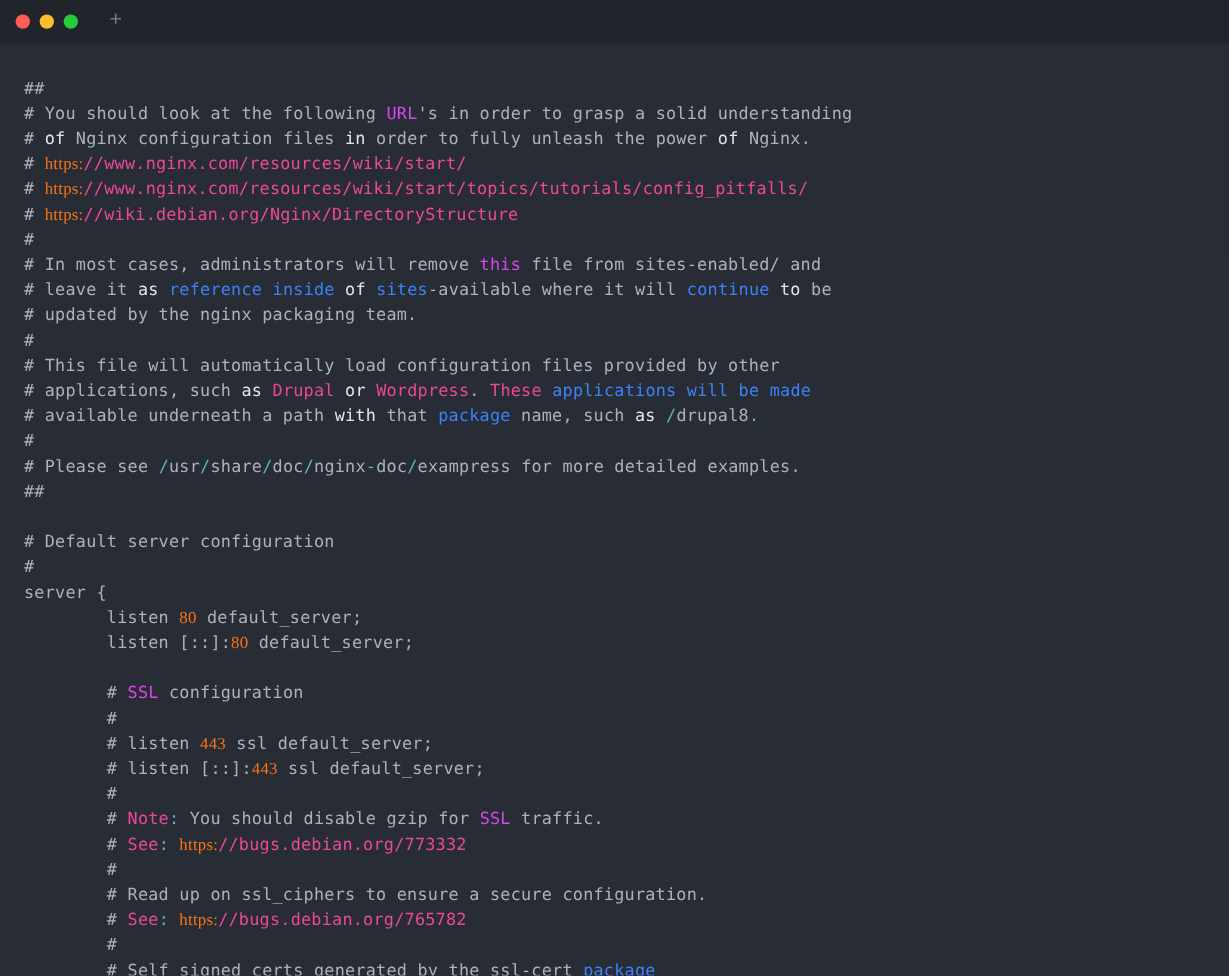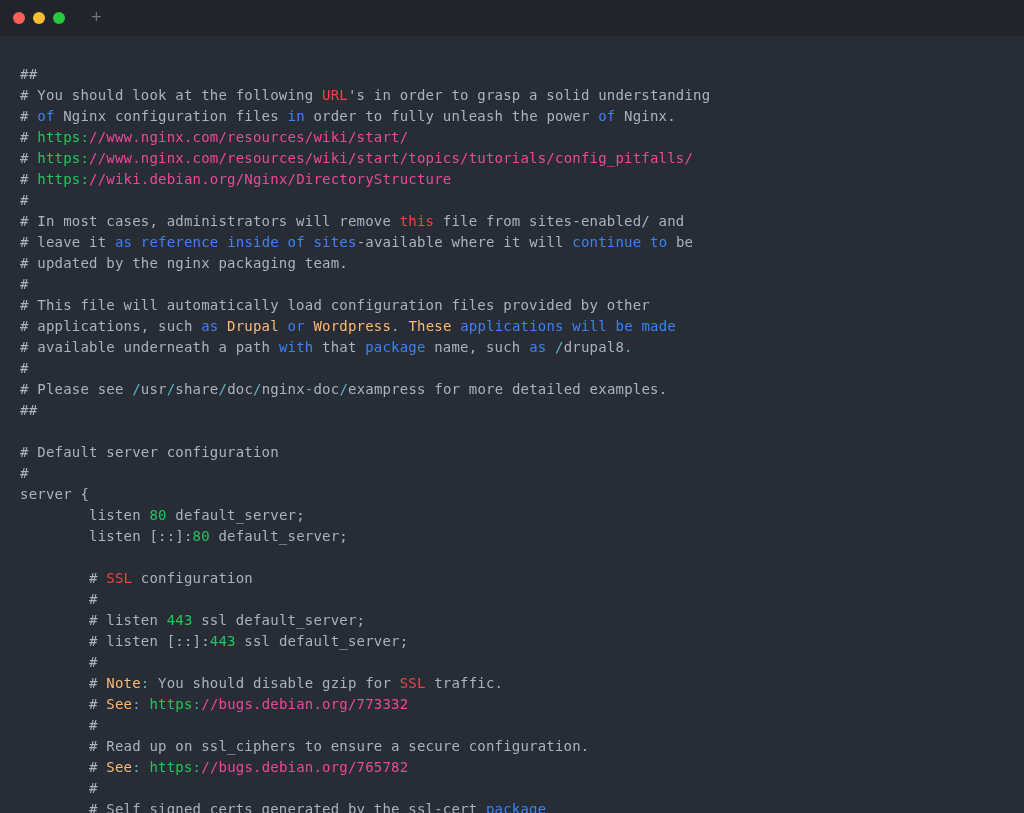--- a/index.html
+++ b/index.html
@@ -36,26 +36,26 @@
     }
     
     .editor{
       padding:28px 20px 20px 20px;
       white-space:pre;
       letter-spacing:0.2px;
     }
     
     .c-def {color:#abb2bf;}           
     .c-dim {color:#ec4899;}           
-    .c-kw  {color:#3b82f6;text-align:center;}           
-    .c-fn  {color:#ef4444;}           
+    .c-kw  {color:#e5e5e5;text-align:center;}           
+    .c-fn  {color:#d946ef;}           
     .c-id  {color:#3b82f6;}           
     .c-pun {color:#56b6c2;}           
-    .c-num {color:#22c55e;}           
-    .c-str {color:#fdba74;}           
+    .c-num {color:#f97316;font-family:Liberation Serif, serif;}           
+    .c-str {color:#ec4899;}           
     
     span{display:inline;}
   </style>
 </head>
 <body>
 
 <div class="titlebar">
   <div class="traffic">
     <div class="dot red"></div>
     <div class="dot yellow"></div>

